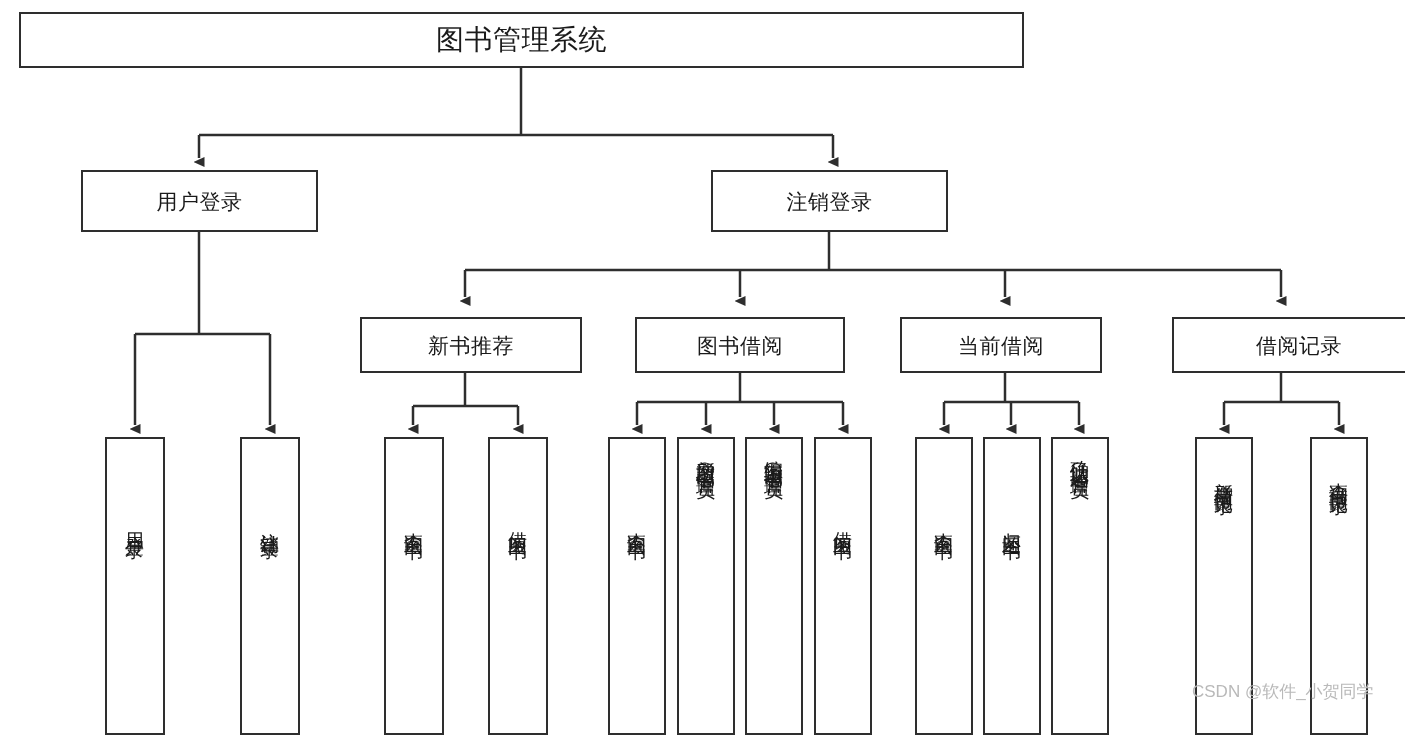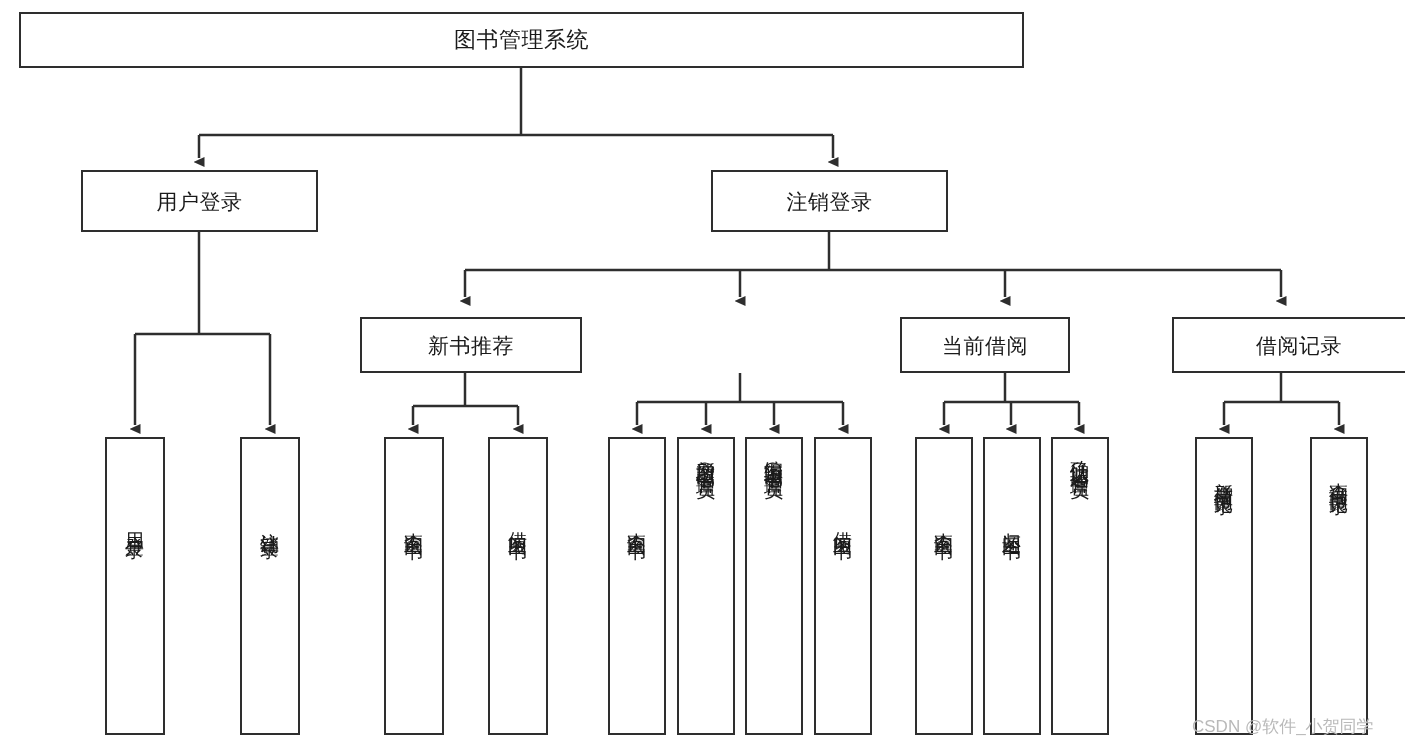--- a/index.html
+++ b/index.html
@@ -38,21 +38,21 @@
   .node .label {
     line-height: 1.0;
     white-space: nowrap;
   }
   
   .node.horiz .label {
     font-size: 21px;
     letter-spacing: 0.5px;
   }
   .node.title .label {
-    font-size: 22px;
+    font-size: 28px;
   }
   
   .node.vert {
     align-items: flex-start;
     justify-content: center;
     padding-top: 6px;
   }
   .node.vert .label {
     writing-mode: vertical-rl;
     text-orientation: upright;
@@ -133,22 +133,25 @@
   </div>
 
   <div class="node horiz" style="left:711px; top:170px; width:237px; height:62px;">
     <span class="label">注销登录</span>
   </div>
 
   <div class="node horiz" style="left:360px; top:317px; width:222px; height:56px;">
     <span class="label">新书推荐</span>
   </div>
 
-
-  <div class="node horiz" style="left:900px; top:317px; width:170px; height:56px;">
+  <div class="node horiz" style="left:635px; top:317px; width:210px; height:56px;">
+    <span class="label">图书借阅</span>
+  </div>
+
+  <div class="node horiz" style="left:900px; top:317px; width:202px; height:56px;">
     <span class="label">当前借阅</span>
   </div>
 
   <div class="node horiz" style="left:1172px; top:317px; width:254px; height:56px;">
     <span class="label">借阅记录</span>
   </div>
 
   <div class="node vert" style="left:105px; top:437px; width:60px; height:298px; padding-top:78px;">
     <span class="label">用户登录</span>
   </div>
@@ -194,15 +197,15 @@
   </div>
 
   <div class="node vert" style="left:1195px; top:437px; width:58px; height:298px; padding-top:28px;">
     <span class="label">新增借阅记录</span>
   </div>
 
   <div class="node vert" style="left:1310px; top:437px; width:58px; height:298px; padding-top:28px;">
     <span class="label">查询借阅记录</span>
   </div>
 
-  <div class="watermark" style="left:1192px; top:715px;">CSDN @软件_小贺同学</div>
+  <div class="watermark" style="left:1192px; top:680px;">CSDN @软件_小贺同学</div>
 
 </div>
 
 </body></html>

